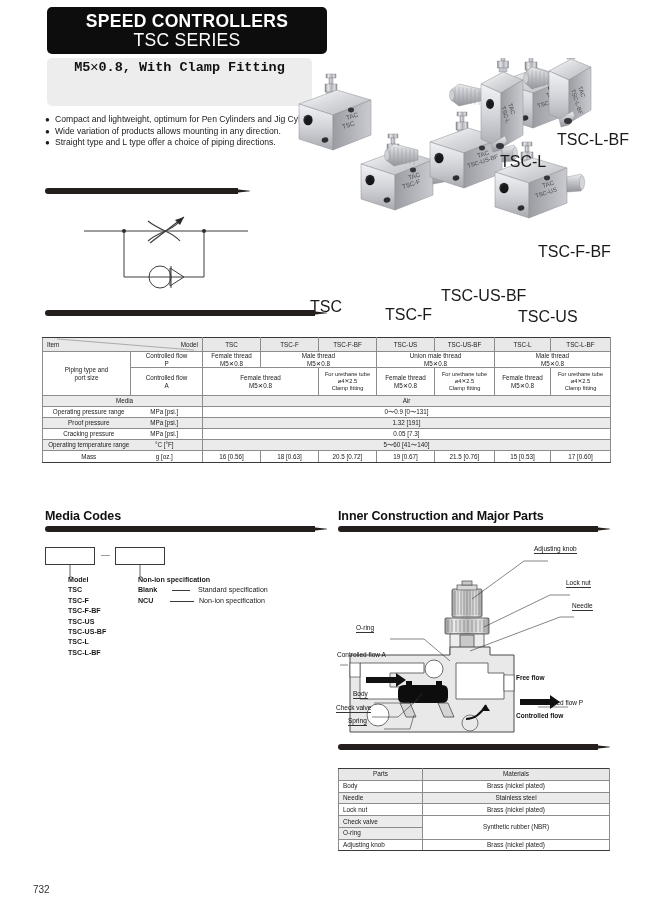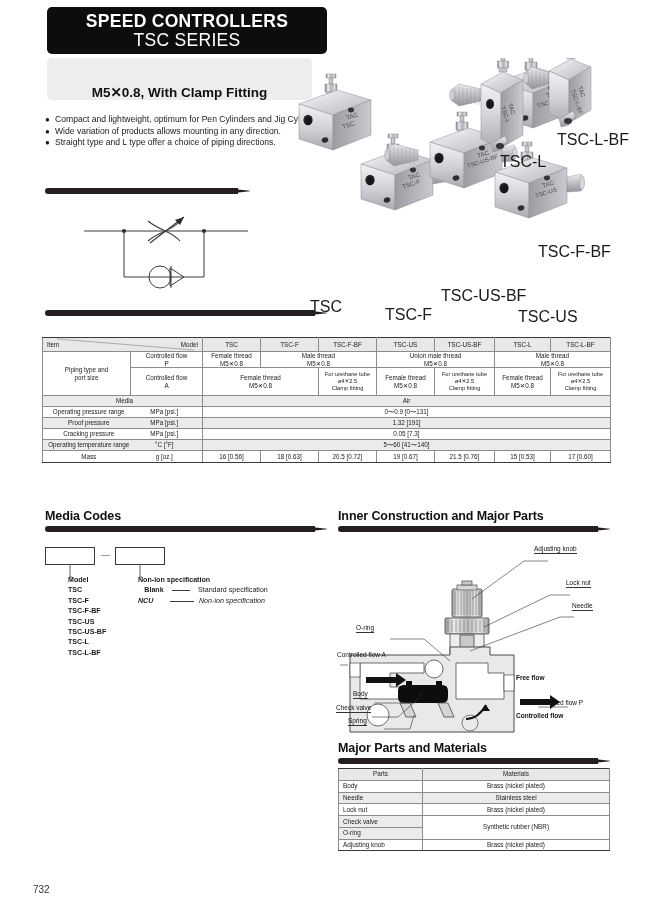--- a/index.html
+++ b/index.html
@@ -14,23 +14,23 @@
 
   
   .hdr-black {
     position:absolute; left:47px; top:7px; width:280px; height:47px;
     background:#0d0d0d; border-radius:5px;
     display:flex; flex-direction:column; align-items:center; justify-content:center;
   }
   .hdr-black .l1 { color:#fff; font-size:17.5px; font-weight:bold; line-height:19px; letter-spacing:.3px; }
   .hdr-black .l2 { color:#fff; font-size:17.5px; font-weight:normal; line-height:19px; letter-spacing:.3px; }
   .hdr-gray {
-    position:absolute; left:47px; top:58px; width:265px; height:42px;
+    position:absolute; left:47px; top:58px; width:265px; height:48px;
     background:#ededed; border-radius:5px;
-    display:flex; align-items:flex-end; justify-content:center;
+    display:flex; align-items:flex-start; justify-content:center;font-family:Liberation Mono, monospace;
   }
   .hdr-gray span { font-size:13.5px; font-weight:bold; color:#111; }
 
   
   .bullets { position:absolute; left:45px; top:114px; width:300px; }
   .bl { display:flex; font-size:8.6px; line-height:11.6px; color:#1a1a1a; }
   .bl .dot { flex:0 0 10px; font-size:8px; line-height:11.6px; }
   .bl .tx { flex:1; text-align:justify; }
   .bl .tx.nj { text-align:left; }
 
@@ -522,26 +522,26 @@
     <div><b>TSC-F</b></div>
     <div><b>TSC-F-BF</b></div>
     <div><b>TSC-US</b></div>
     <div><b>TSC-US-BF</b></div>
     <div><b>TSC-L</b></div>
     <div><b>TSC-L-BF</b></div>
   </div>
 
   <div class="oleg" style="left:93px; top:28px;">
     <div><b>Non-ion specification</b></div>
-    <div style="display:flex; align-items:center;text-align:center;">
+    <div style="display:flex; align-items:center;">
       <b style="width:32px;">Blank</b>
       <span style="display:inline-block; width:18px; height:1px; background:#3a3a3a; margin:0 8px 0 2px;"></span>
       <span>Standard specification</span>
     </div>
-    <div style="display:flex; align-items:center;font-style:italic;">
+    <div style="display:flex; align-items:center;">
       <b style="width:32px;">NCU</b>
       <span style="display:inline-block; width:24px; height:1px; background:#3a3a3a; margin:0 5px 0 0;"></span>
       <span>Non-ion specification</span>
     </div>
   </div>
 </div>
 
 <div class="sec" style="left:338px; top:509px; width:272px;">
   <h2>Inner Construction and Major Parts</h2>
   <div class="bar">
@@ -678,21 +678,20 @@
   <div class="ilabel" style="left:-1px; top:104px;">Controlled flow A</div>
   <div class="ilabel u" style="left:15px; top:143px;">Body</div>
   <div class="ilabel u" style="left:-2px; top:157px;">Check valve</div>
   <div class="ilabel u" style="left:10px; top:170px;">Spring</div>
   <div class="ilabel b" style="left:178px; top:127px;">Free flow</div>
   <div class="ilabel" style="left:196px; top:152px;">Controlled flow P</div>
   <div class="ilabel b" style="left:178px; top:165px;">Controlled flow</div>
 </div>
 
 <div class="sec" style="left:338px; top:741px; width:272px;">
-  <h2>Major Parts and Materials</h2>
   <div class="bar">
     <div class="b1"></div>
       <div class="b2"></div>
   </div>
 </div>
 
 <div class="mparts">
   <table class="mp">
     <colgroup>
         <col style="width:84px">

